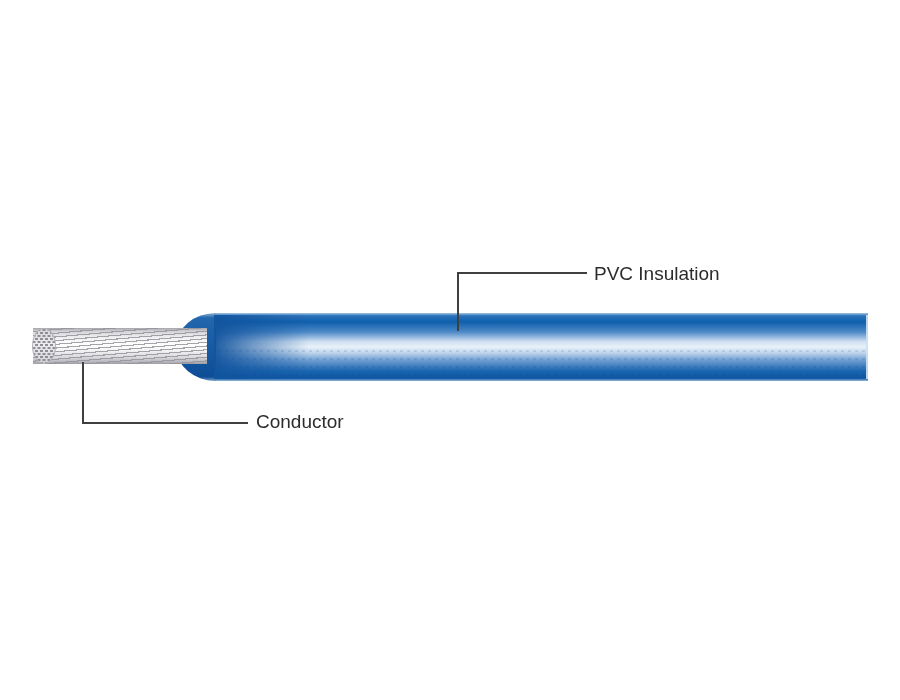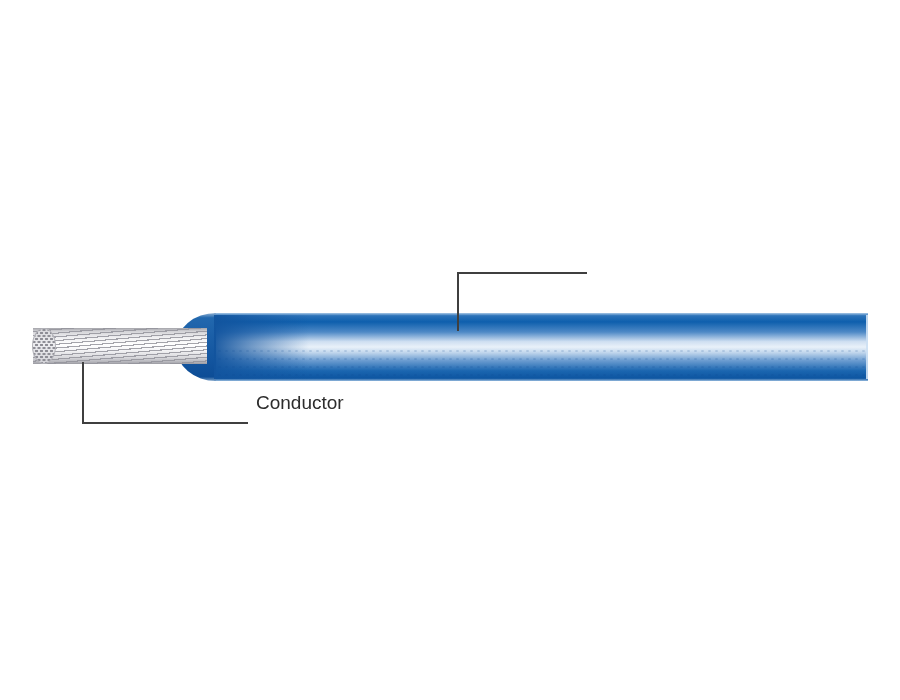--- a/index.html
+++ b/index.html
@@ -114,36 +114,37 @@
 
   
   .diagram-label {
     color: #2c2c2c;
     font-size: 19px;
     line-height: 22px;
     white-space: nowrap;
     z-index: 5;
   }
   .pvc-label { left: 594px; top: 263px; }
-  .cond-label { left: 256px; top: 392px; }
+  .cond-label { left: 256px; top: 411px; }
 </style>
 </head>
 <body>
 
 <div id="canvas">
 
   <div class="abs cable-body"></div>
   <div class="abs cable-cap"></div>
   <div class="abs cap-blend"></div>
   <div class="abs cable-halftone"></div>
 
   <div class="abs conductor"></div>
   <div class="abs conductor-tip"></div>
 
   <div class="abs leader pvc-leader-v"></div>
   <div class="abs leader pvc-leader-h"></div>
 
   <div class="abs leader cond-leader-v"></div>
   <div class="abs leader cond-leader-h"></div>
 
+  <div class="abs diagram-label pvc-label">PVC Insulation</div>
   <div class="abs diagram-label cond-label">Conductor</div>
 
 </div>
 
 </body></html>

